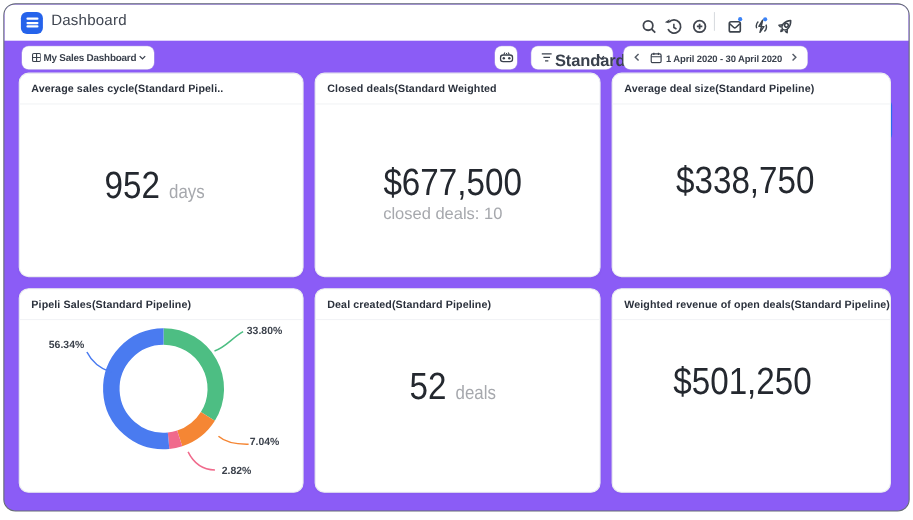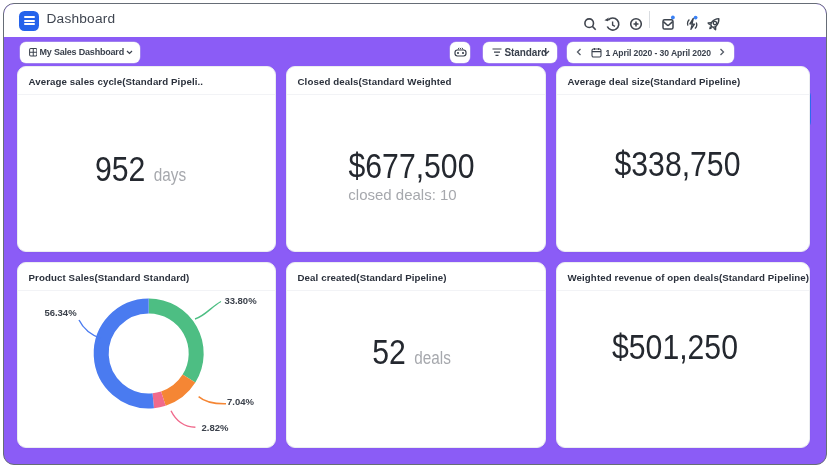--- a/index.html
+++ b/index.html
@@ -86,21 +86,21 @@
       <path d="M4 3.5 L5 1.8 M9 3.5 L8 1.8 M6 2.6 h1" stroke-width="1"></path>
       <rect x="1" y="4" width="11" height="6" rx="2.4"></rect>
       <circle cx="4" cy="7" r="1.1" fill="#3a414d" stroke="none"></circle>
         <circle cx="9" cy="7" r="1.1" fill="#3a414d" stroke="none"></circle>
     </svg>
   </div>
   <div class="btn" style="left:478.5px;width:74px;">
     <svg style="position:absolute;left:9px;top:6px" width="10" height="9" viewBox="0 0 10 9" fill="none" stroke="#3a414d" stroke-width="1.2">
       <path d="M0.5 1 H9.5 M2 4.2 H8 M3.5 7.4 H6.5"></path>
     </svg>
-    <span class="lbl" style="position:absolute;left:22px;top:5.5px;font-size:10px;letter-spacing:-0.1px;">Standard</span>
+    <span class="lbl" style="position:absolute;left:22px;top:5.5px;font-size:15px;letter-spacing:-0.1px;">Standard</span>
     <svg style="position:absolute;right:7px;top:8px" width="7" height="5" viewBox="0 0 7 5" fill="none" stroke="#3a414d" stroke-width="1.2">
         <path d="M1 1 L3.5 3.5 L6 1"></path>
       </svg>
   </div>
   <div class="btn" style="left:562.5px;width:167px;">
     <svg style="position:absolute;left:9px;top:6.5px" width="6" height="8" viewBox="0 0 6 8" fill="none" stroke="#545b66" stroke-width="1.3">
         <path d="M4.5 1 L1.5 4 L4.5 7"></path>
       </svg>
     <svg style="position:absolute;left:24px;top:5px" width="11" height="11" viewBox="0 0 11 11" fill="none" stroke="#3a414d" stroke-width="1.1">
       <rect x="1" y="2" width="9" height="8" rx="1.4"></rect>
@@ -128,21 +128,21 @@
   </div>
   <div class="card" style="left:551.5px;top:61.5px;width:254px;">
     <div class="chead">
         <span>Average deal size(Standard Pipeline)</span>
       </div>
     <div class="big" style="top:80.8px;transform:translateX(-5.5px) scaleX(0.875);">$338,750</div>
   </div>
 
   <div class="card" style="left:12.5px;top:257.5px;">
     <div class="chead">
-        <span>Product Sales(Standard Standard)</span>
+        <span>Pipeli Sales(Standard Pipeline)</span>
       </div>
     <svg style="position:absolute;left:0;top:0" width="259" height="186" viewBox="0 0 259 186" fill="none">
       <g stroke-width="15">
         <path d="M 130.7 42.9 A 47.5 47.5 0 0 1 170.98 115.57" stroke="#4dbe83"></path>
         <path d="M 170.98 115.57 A 47.5 47.5 0 0 1 145.38 135.57" stroke="#f58634"></path>
         <path d="M 145.38 135.57 A 47.5 47.5 0 0 1 135.25 137.68" stroke="#f06a8c"></path>
         <path d="M 135.25 137.68 A 47.5 47.5 0 1 1 130.7 42.9" stroke="#4a7bf0"></path>
       </g>
       <g stroke-width="1.4">
         <path d="M177 56 C 187 53 193 44 203 38.5" stroke="#4dbe83"></path>

